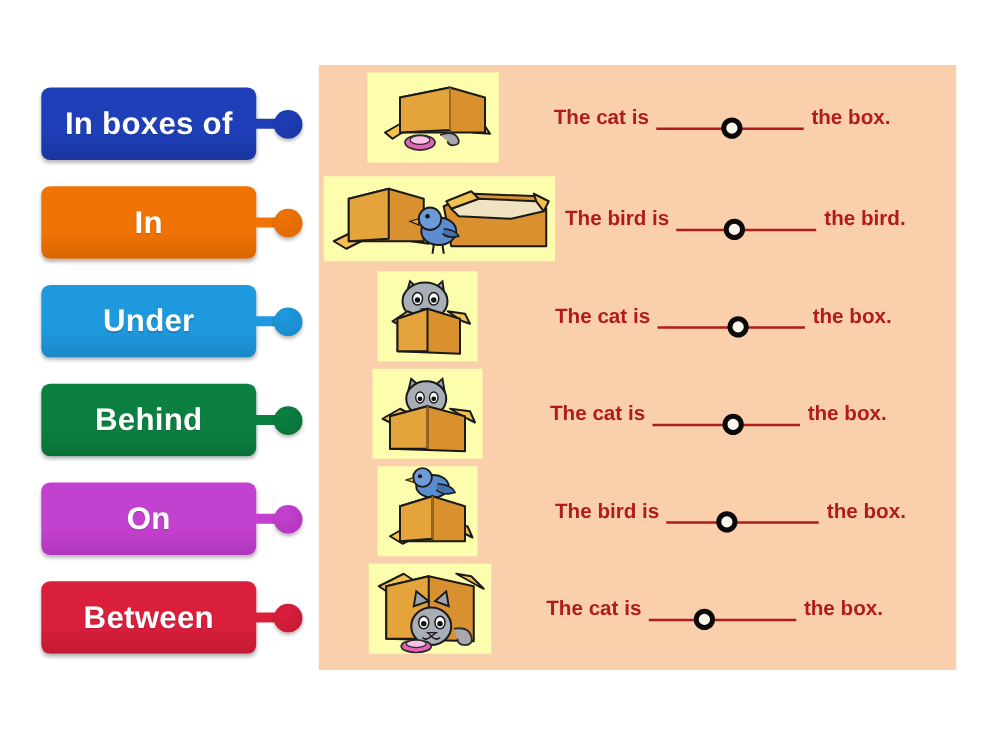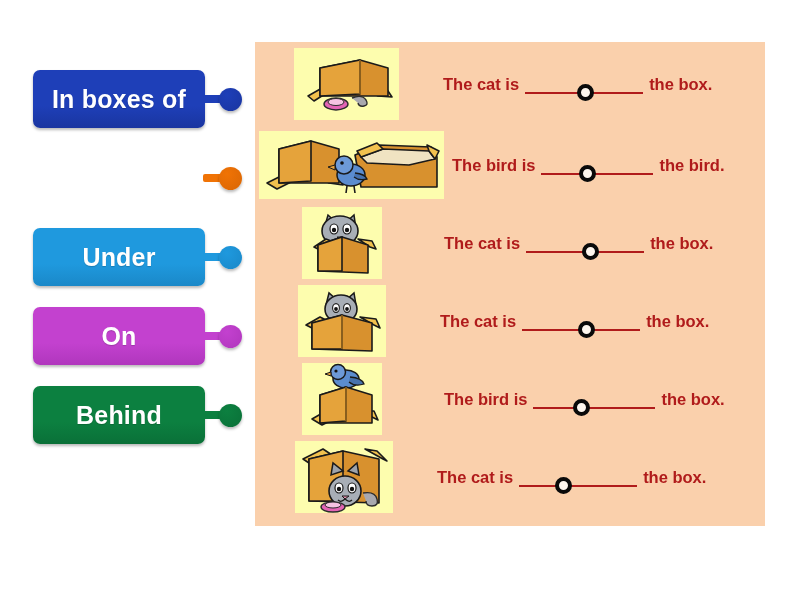--- a/index.html
+++ b/index.html
@@ -65,21 +65,21 @@
     width: 23px;
     height: 23px;
     border-radius: 50%;
     box-shadow: 0 2px 3px rgba(0,0,0,0.28);
   }
 
   
   #worksheet-panel {
     position: absolute;
     left: 255px;
-    top: 42px;
+    top: 52px;
     width: 510px;
     height: 484px;
     background: #fad0ac;
     overflow: hidden;
     text-align: right;
   }
   .task-row {
     position: relative;
     height: 78px;
     display: flex;
@@ -139,48 +139,58 @@
 
   <div class="pill-row">
     <div class="pill" style="background: linear-gradient(rgb(30, 63, 184) 0%, rgb(30, 63, 184) 62%, rgb(26, 53, 160) 100%);">
       <span class="pill-label">In boxes of</span>
     </div>
     <div class="pill-stem" style="background: rgb(30, 63, 184);"></div>
     <div class="pill-knob" style="background: radial-gradient(circle at 35% 30%, rgb(30, 63, 184), rgb(26, 53, 160));"></div>
   </div>
 
   <div class="pill-row">
+    <div class="pill" style="background: linear-gradient(rgb(240, 115, 5) 0%, rgb(240, 115, 5) 62%, rgb(217, 102, 4) 100%);">
+      <span class="pill-label">In</span>
+    </div>
     <div class="pill-stem" style="background: rgb(240, 115, 5);"></div>
     <div class="pill-knob" style="background: radial-gradient(circle at 35% 30%, rgb(240, 115, 5), rgb(217, 102, 4));"></div>
   </div>
 
   <div class="pill-row">
     <div class="pill" style="background: linear-gradient(rgb(31, 153, 222) 0%, rgb(31, 153, 222) 62%, rgb(26, 136, 200) 100%);">
       <span class="pill-label">Under</span>
     </div>
     <div class="pill-stem" style="background: rgb(31, 153, 222);"></div>
     <div class="pill-knob" style="background: radial-gradient(circle at 35% 30%, rgb(31, 153, 222), rgb(26, 136, 200));"></div>
   </div>
 
   <div class="pill-row">
+    <div class="pill" style="background: linear-gradient(rgb(12, 128, 64) 0%, rgb(12, 128, 64) 62%, rgb(10, 112, 56) 100%);">
+      <span class="pill-label">Behind</span>
+    </div>
+    <div class="pill-stem" style="background: rgb(12, 128, 64);"></div>
+    <div class="pill-knob" style="background: radial-gradient(circle at 35% 30%, rgb(12, 128, 64), rgb(10, 112, 56));"></div>
+  </div>
+
+  <div class="pill-row">
     <div class="pill" style="background: linear-gradient(rgb(195, 65, 207) 0%, rgb(195, 65, 207) 62%, rgb(176, 54, 189) 100%);">
       <span class="pill-label">On</span>
     </div>
     <div class="pill-stem" style="background: rgb(195, 65, 207);"></div>
     <div class="pill-knob" style="background: radial-gradient(circle at 35% 30%, rgb(195, 65, 207), rgb(176, 54, 189));"></div>
   </div>
 
   <div class="pill-row">
-    <div class="pill" style="background: linear-gradient(rgb(12, 128, 64) 0%, rgb(12, 128, 64) 62%, rgb(10, 112, 56) 100%);">
-      <span class="pill-label">Behind</span>
-    </div>
-    <div class="pill-stem" style="background: rgb(12, 128, 64);"></div>
-    <div class="pill-knob" style="background: radial-gradient(circle at 35% 30%, rgb(12, 128, 64), rgb(10, 112, 56));"></div>
-  </div>
-
+    <div class="pill" style="background: linear-gradient(rgb(217, 31, 60) 0%, rgb(217, 31, 60) 62%, rgb(196, 25, 52) 100%);">
+      <span class="pill-label">Between</span>
+    </div>
+    <div class="pill-stem" style="background: rgb(217, 31, 60);"></div>
+    <div class="pill-knob" style="background: radial-gradient(circle at 35% 30%, rgb(217, 31, 60), rgb(196, 25, 52));"></div>
+  </div>
 
 </div>
 
 <div id="worksheet-panel" style="background: rgb(250, 208, 172);">
 
   <div class="task-row" style="height:84px;">
     <div class="thumb" style="width: 105px; height: 72px; margin-left: 39px; background: rgb(253, 253, 174);">
       <svg width="105" height="72" viewBox="0 0 105 72">
         <g stroke="#1a1a1a" stroke-width="1.6" stroke-linejoin="round">
           <polygon points="14,48 28,40 34,44 20,53" fill="#f2c14e"></polygon>

